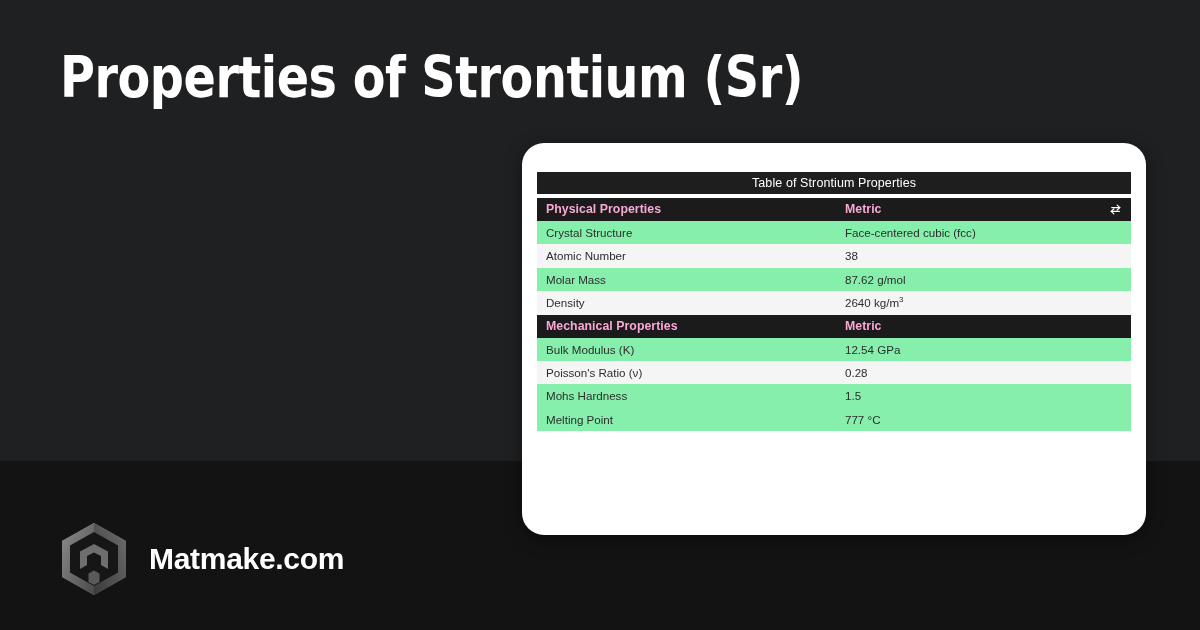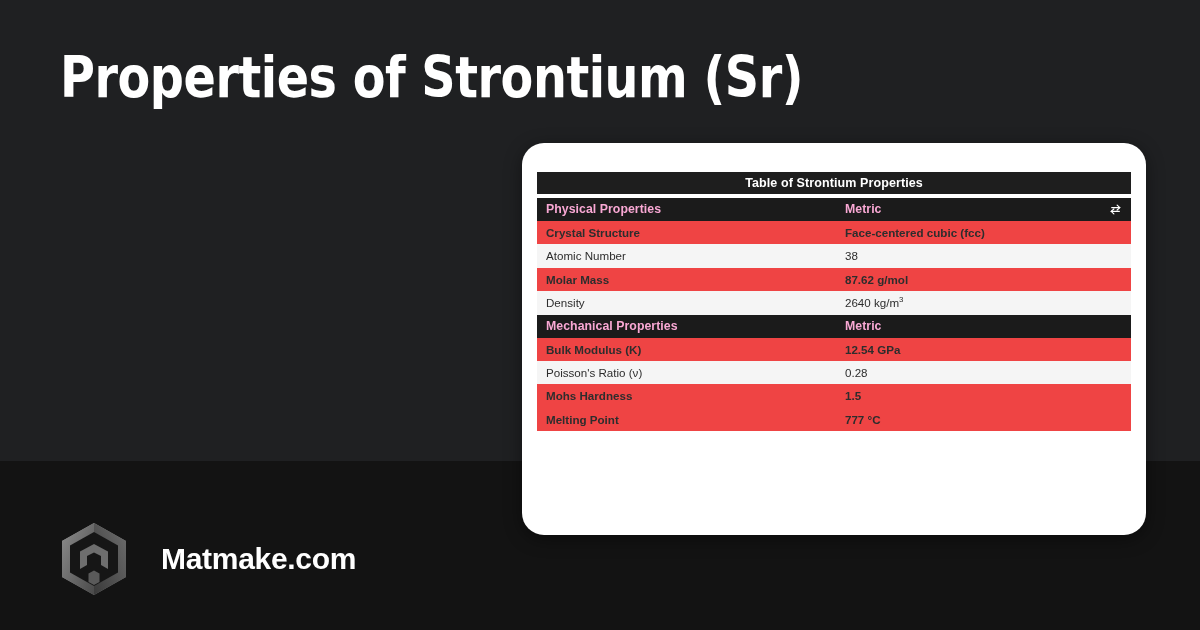--- a/index.html
+++ b/index.html
@@ -66,21 +66,20 @@
     width: 72px;
     height: 76px;
     display: block;
   }
   .brand-name {
     font-size: 30px;
     font-weight: 700;
     color: #ffffff;
     letter-spacing: -0.3px;
     font-family: "Liberation Sans", sans-serif;
-    margin-left: 12px;
   }
 
   
   .card {
     position: absolute;
     left: 522px;
     top: 143px;
     width: 624px;
     height: 392px;
     background: #ffffff;
@@ -98,21 +97,21 @@
   }
   table.props td, table.props th {
     padding: 0;
     margin: 0;
   }
 
   .tbl-title td {
     background: #1e1e1e;
     color: #ffffff;
     font-size: 12.5px;
-    font-weight: 700;
+    font-weight: 400;
     text-align: center;
     height: 22px;
     line-height: 22px;
     letter-spacing: 0.1px;
   }
   .spacer-row td { height: 4px; background: #ffffff; }
 
   tr.section-head td {
     background: #1b1b1b;
     color: #f9a8d4;
@@ -130,21 +129,21 @@
     font-size: 11.6px;
     color: #2d2d2d;
     height: 23.4px;
     line-height: 23.4px;
     font-weight: 400;
     white-space: nowrap;
     overflow: hidden;
   }
   tr.data-row td.c1 { padding-left: 9px; }
   tr.data-row td.c2 { padding-left: 8px; }
-  tr.data-row.odd td { background: #ef4444; font-weight: bold; }
+  tr.data-row.odd td { background: #86efac; }
   tr.data-row.even td { background: #f5f5f5; }
 
   .col-a { width: 50.5%; }
   .col-b { width: 45%; }
   .col-c { width: 4.5%; }
 
   .swap-icon {
     display: inline-block;
     vertical-align: middle;
     line-height: 0;

